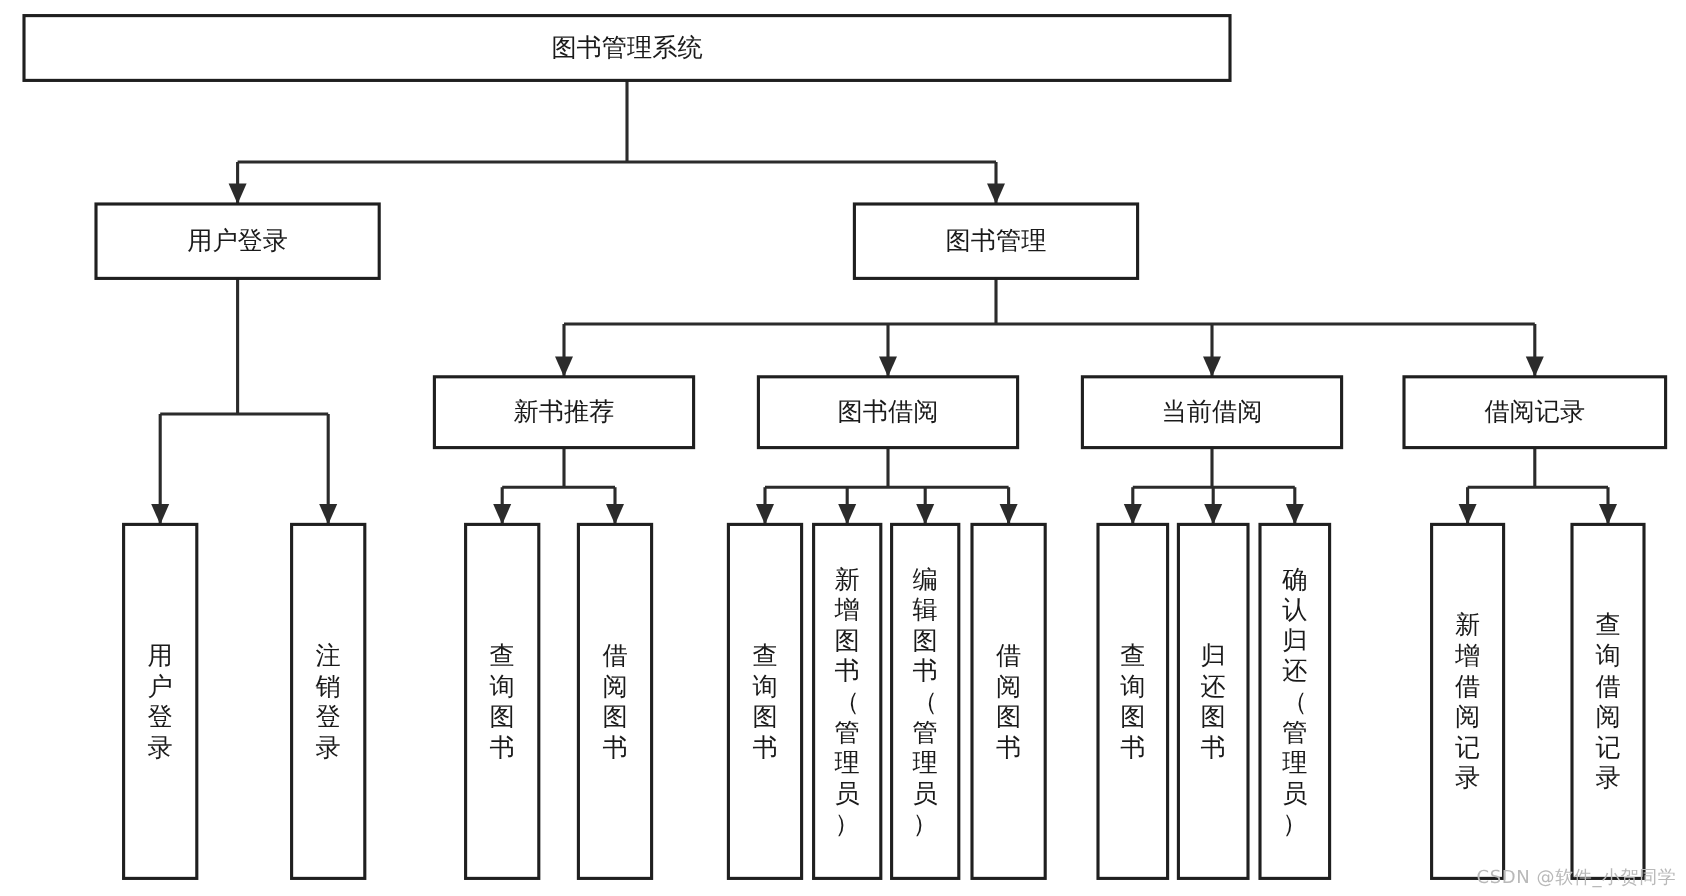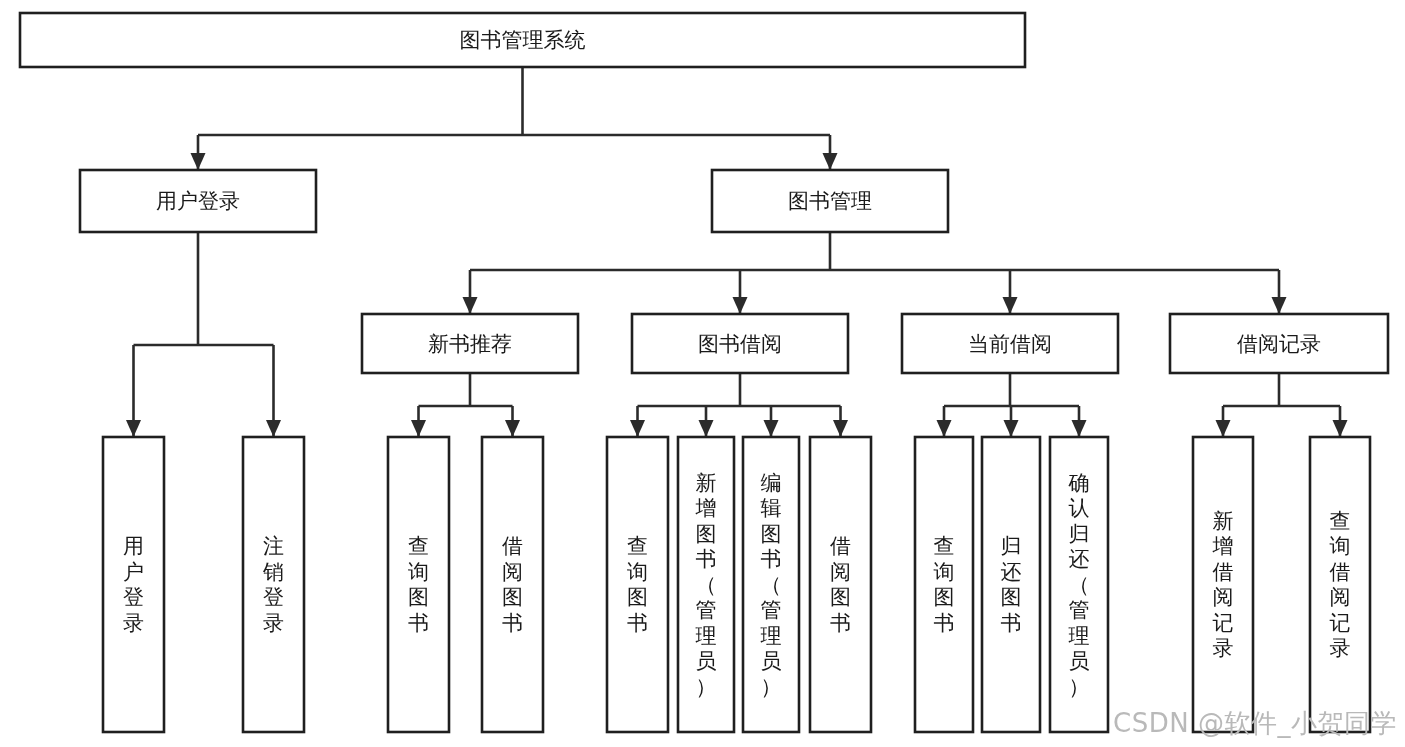--- a/index.html
+++ b/index.html
@@ -53,21 +53,21 @@
   }
   .arrow-head {
     fill: #2b2b2b;
     stroke: none;
   }
   .watermark-text {
     position: absolute;
     right: 8px;
     bottom: 6px;
     font-family: "DejaVu Sans", "Liberation Sans", sans-serif;
-    font-size: 26px;
+    font-size: 15px;
     color: #b9b9b9;
     white-space: nowrap;
     letter-spacing: 0.5px;
     pointer-events: none;
   }
 </style>
 </head>
 <body>
 
 <div id="diagram-root">

